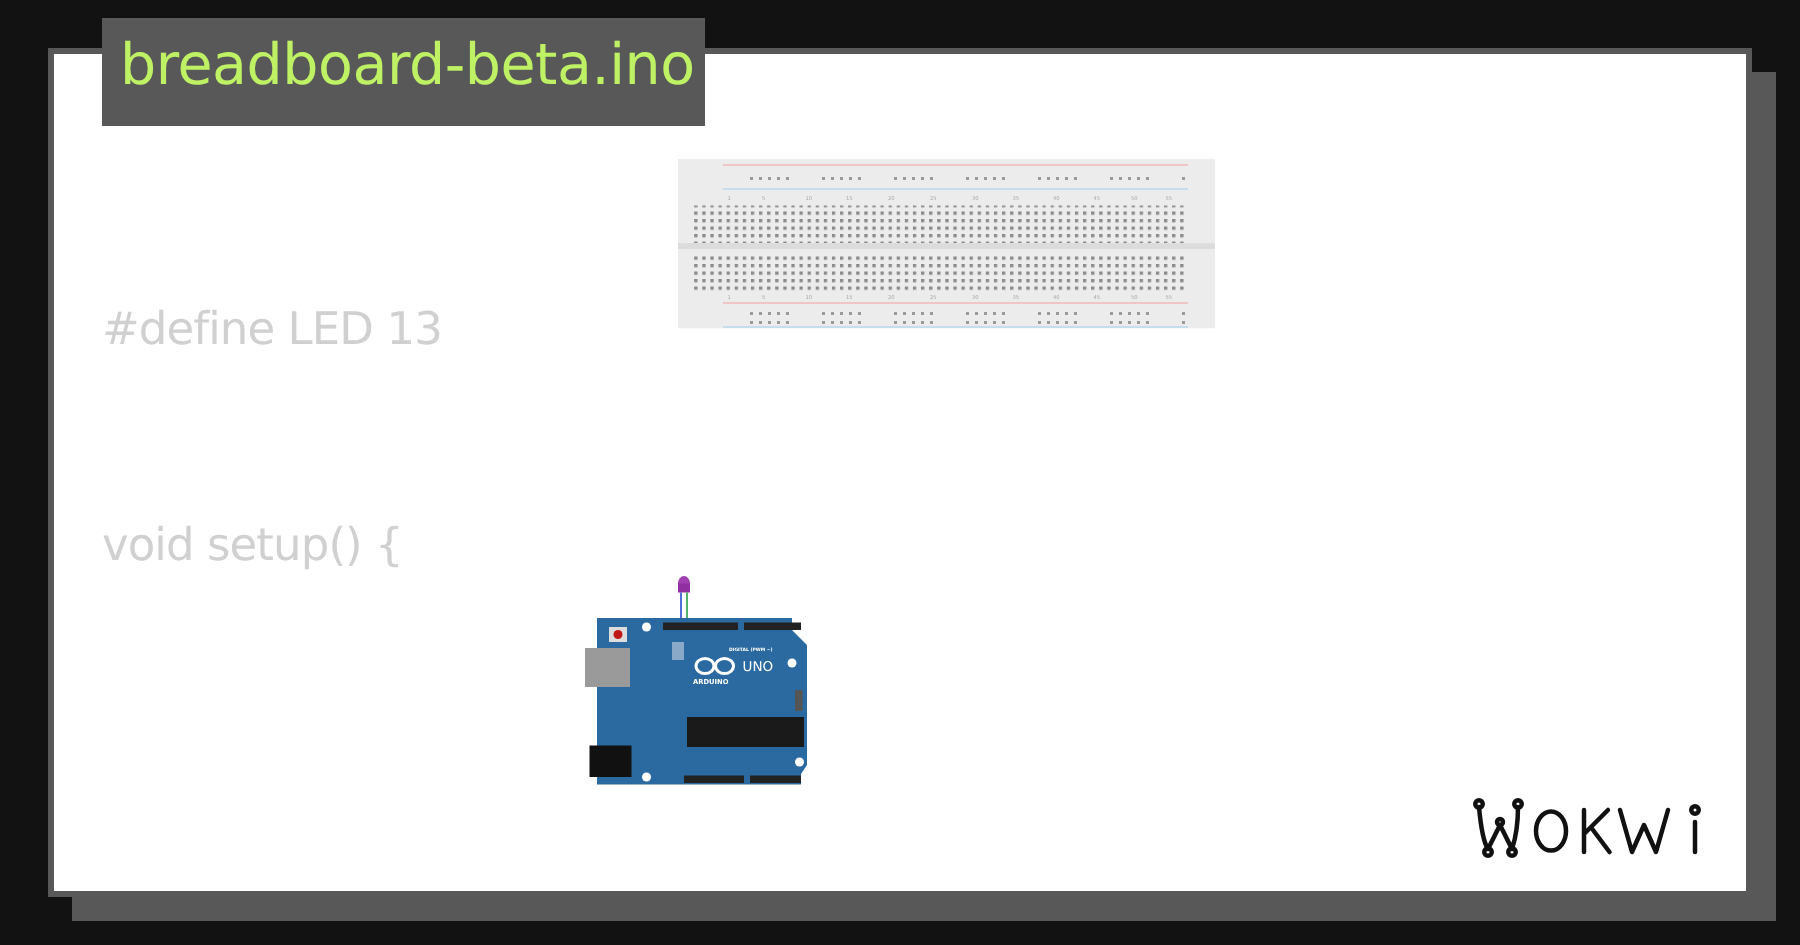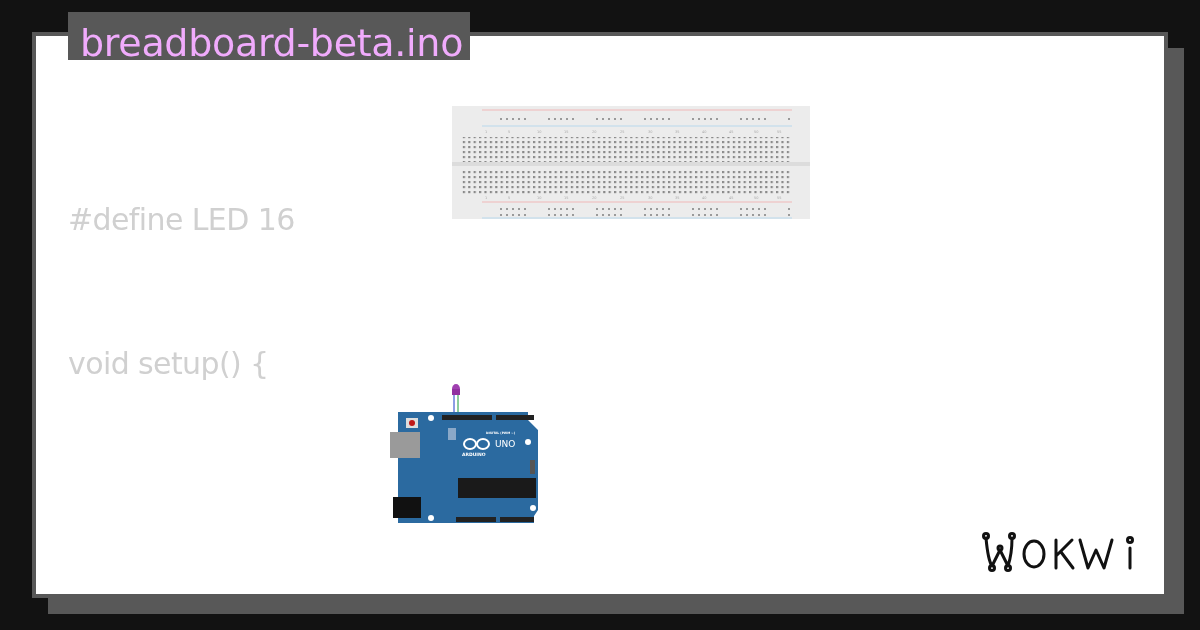--- a/index.html
+++ b/index.html
@@ -1,35 +1,35 @@
 <!DOCTYPE html>
 <html><head>
 <meta charset="utf-8">
 <style>
   html,body{margin:0;padding:0;}
   body{width:1200px;height:630px;background:#121212;position:relative;overflow:hidden;font-family:"DejaVu Sans","Liberation Sans",sans-serif;}
   .shadow{position:absolute;left:48px;top:48px;width:1136px;height:566px;background:#585858;}
   .card{position:absolute;left:32px;top:32px;width:1128px;height:558px;background:#ffffff;border:4px solid #585858;}
-  .title-tag{position:absolute;left:68px;top:12px;height:48px;width:402px;background:#585858;color:#f0abfc;font-size:38px;line-height:62px;padding:0 0 0 12px;box-sizing:border-box;white-space:nowrap;letter-spacing:-0.3px;}
+  .title-tag{position:absolute;left:68px;top:12px;height:72px;width:402px;background:#585858;color:#bef264;font-size:38px;line-height:62px;padding:0 0 0 12px;box-sizing:border-box;white-space:nowrap;letter-spacing:-0.3px;}
   .code{position:absolute;left:68px;top:100px;color:#d0d0d0;font-size:30px;line-height:48px;white-space:pre;letter-spacing:-0.6px;}
   .code .line{height:48px;}
   .breadboard{position:absolute;left:452px;top:106px;width:358px;height:113px;}
   .arduino{position:absolute;left:388px;top:380px;width:155px;height:146px;}
   .logo{position:absolute;left:980px;top:530px;width:170px;height:44px;}
 </style>
 </head>
 <body>
 
 <div class="shadow"></div>
 <div class="card"></div>
 
 <div class="title-tag">breadboard-beta.ino</div>
 
 <div class="code">
-  <div class="line">#define LED 16</div>
+  <div class="line">#define LED 13</div>
   <div class="line">void setup() {</div>
   <div class="line"></div>
   <div class="line">}</div>
   
   
   
   
 </div>
 
 <svg class="breadboard" viewBox="0 0 358 113" xmlns="http://www.w3.org/2000/svg">

